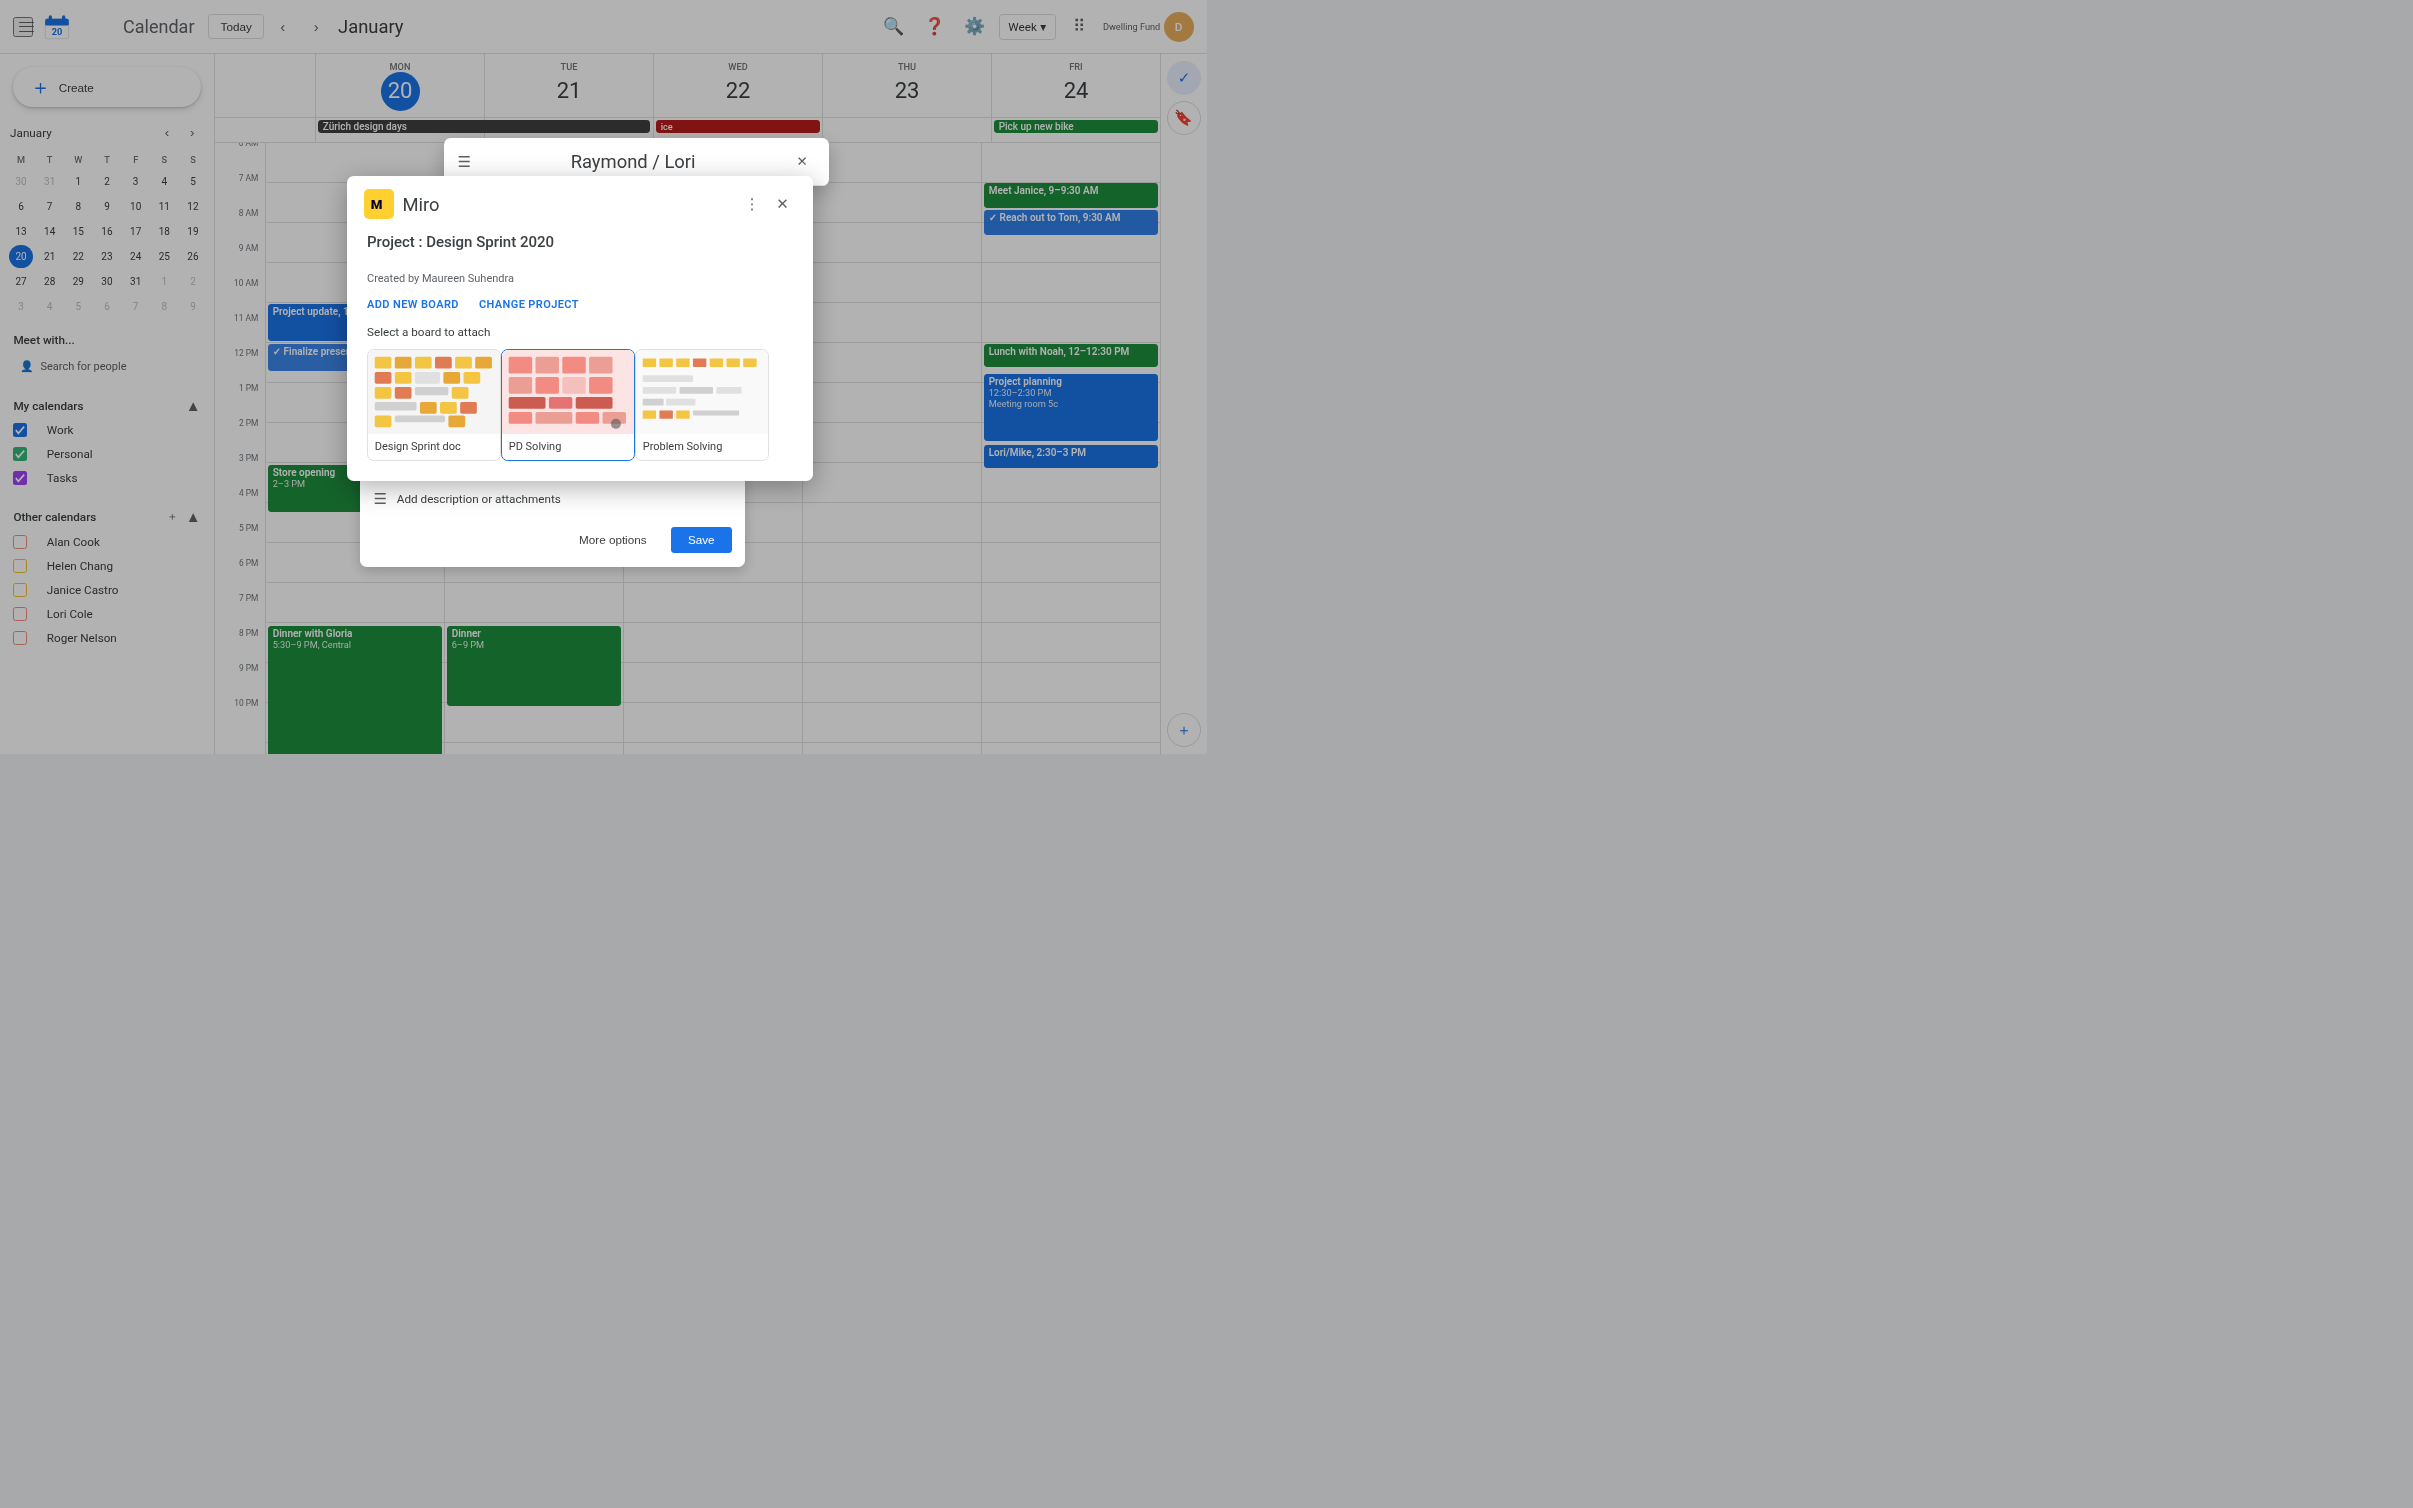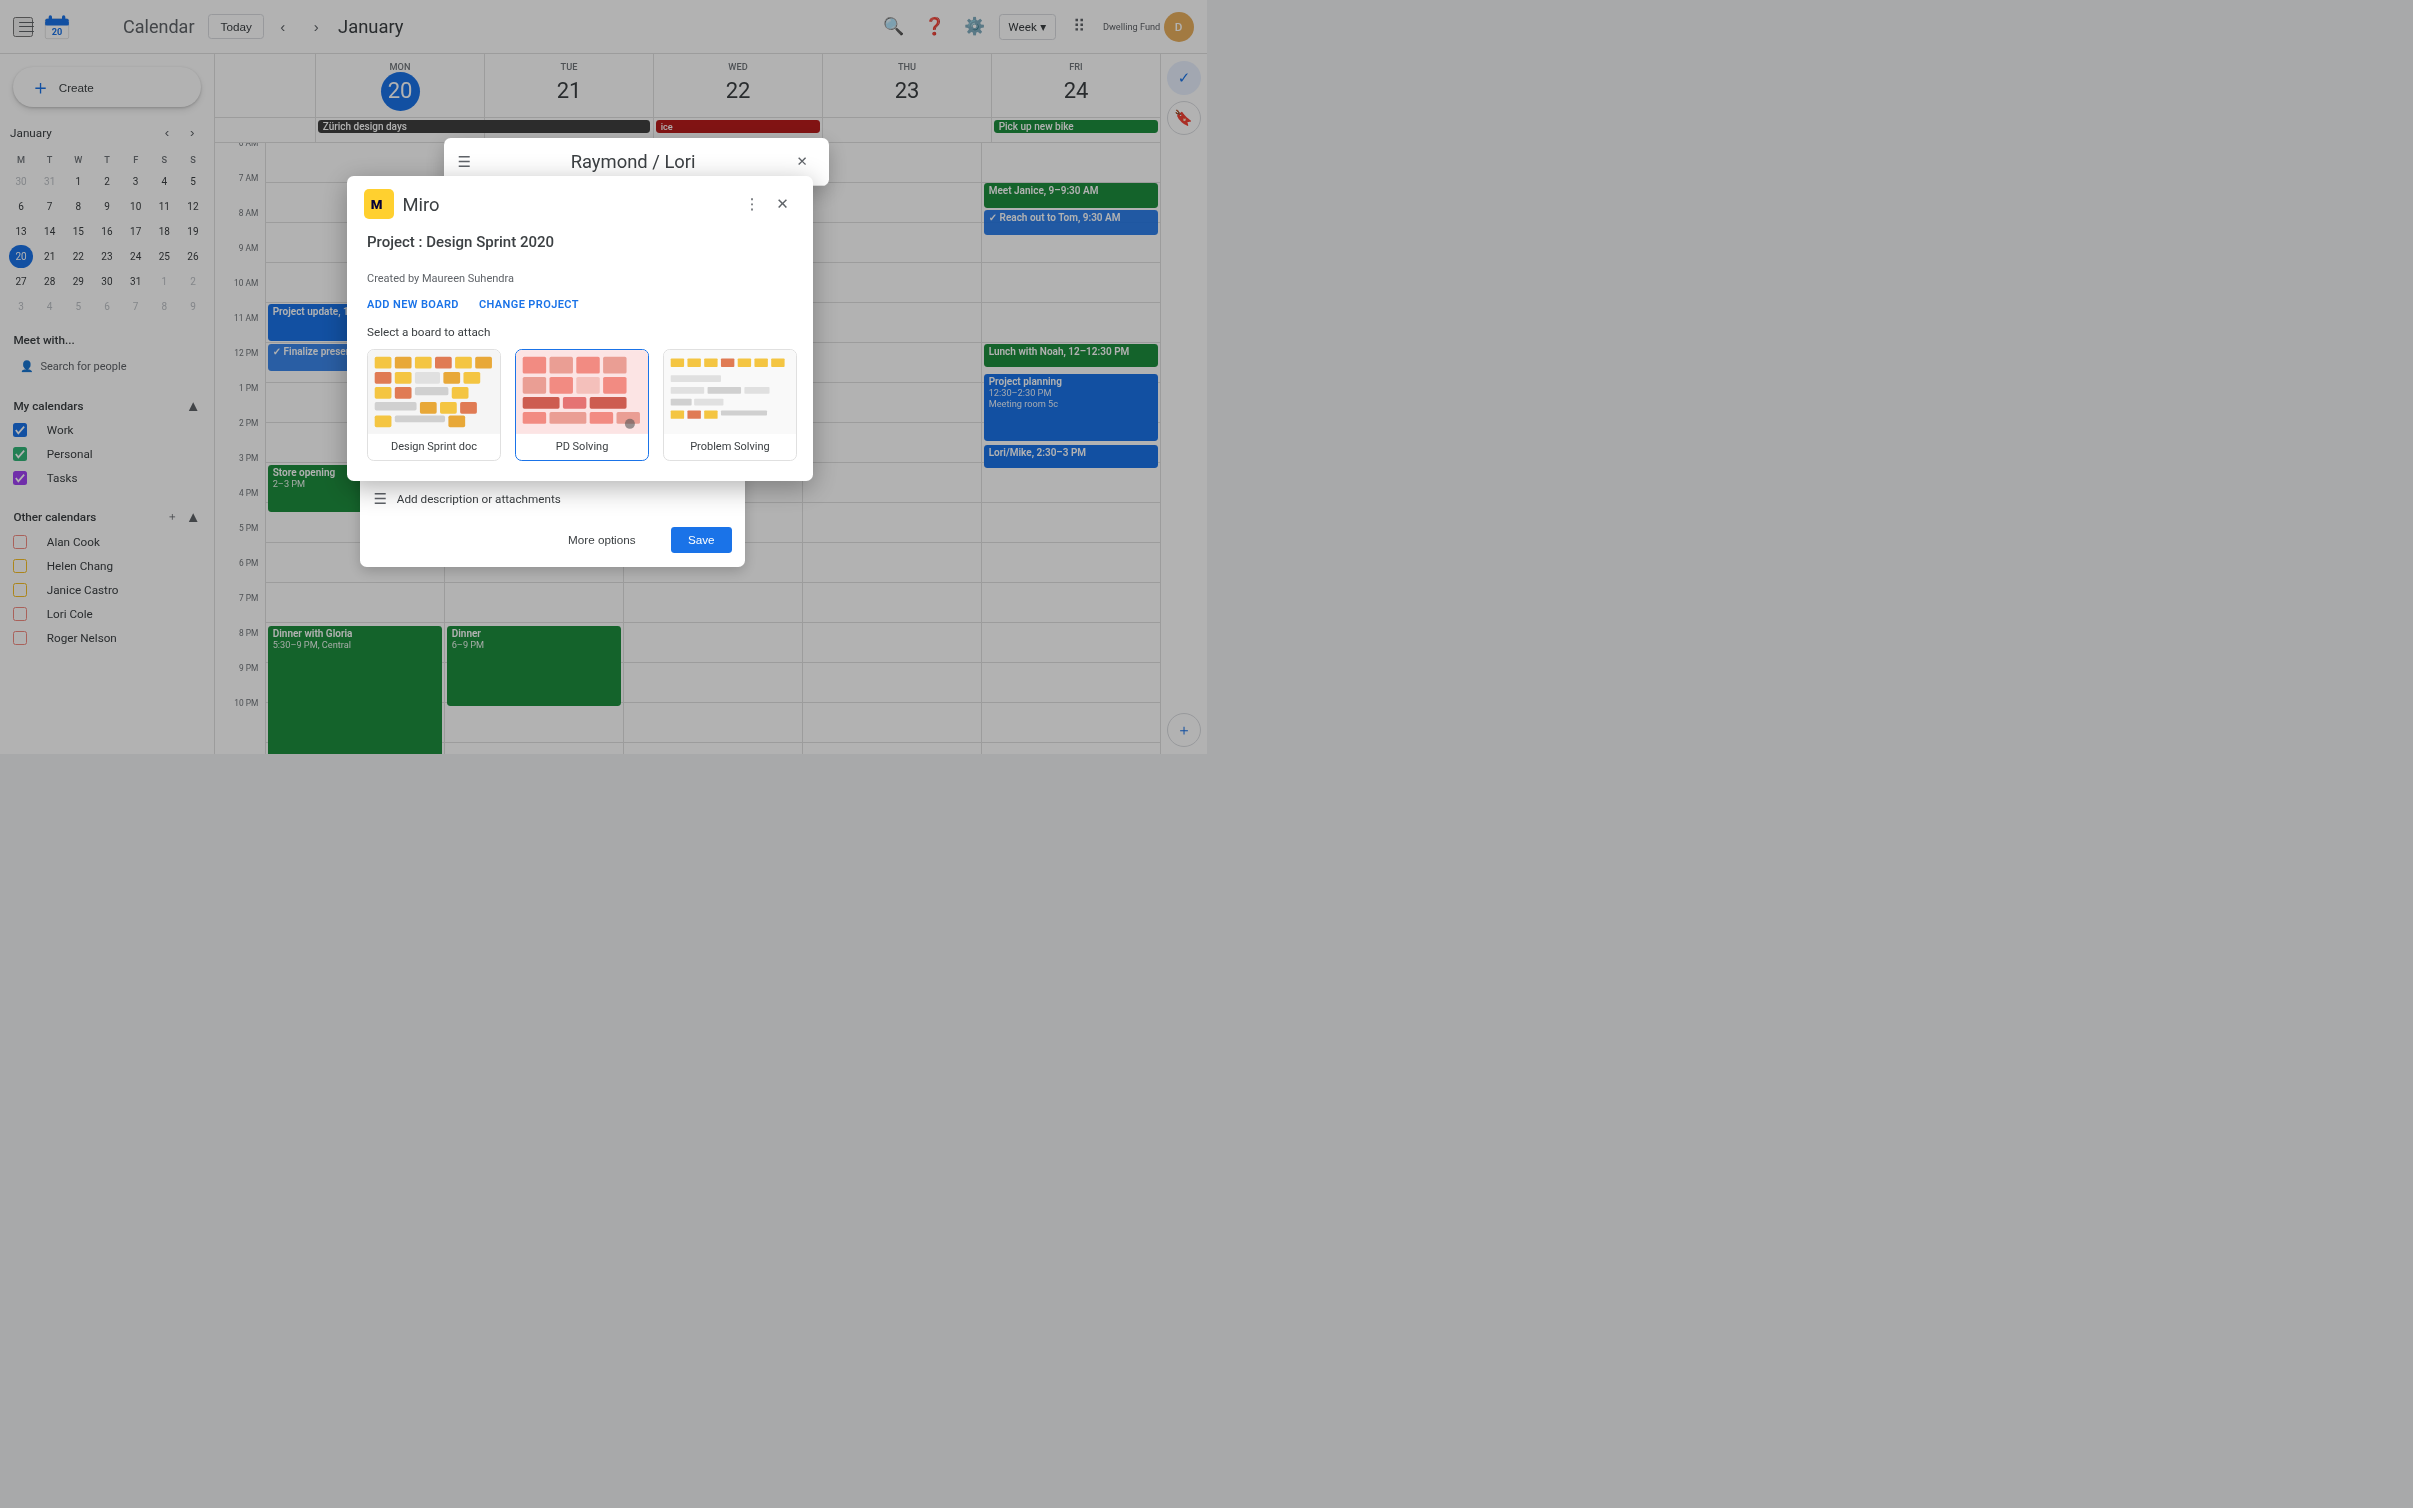--- a/index.html
+++ b/index.html
@@ -372,21 +372,21 @@
       display: flex; gap: 20px; margin-bottom: 13.4px;
     }
     .miro-action-link {
       font-size: 11px; color: #1a73e8; font-weight: 600; cursor: pointer;
       text-decoration: none; letter-spacing: 0.4px;
     }
     .miro-select-label {
       font-size: 11.7px; color: #3c4043; margin-bottom: 10px;
     }
     .miro-boards-grid {
-      display: flex; gap: 14px; text-align: center;
+      display: flex; gap: 0;
     }
     .miro-board-card {
       width: 134px; border: 0.8px solid #e0e0e0; border-radius: 6.7px;
       overflow: hidden; cursor: pointer; flex-shrink: 0;
     }
     .miro-board-card.selected { border: 1.7px solid #1a73e8; }
     .miro-board-thumbnail {
       width: 100%; height: 84px; overflow: hidden;
     }
     .miro-board-name {
@@ -398,21 +398,21 @@
       position: fixed;
       top: 444px; left: 360px;
       width: 385px;
       background: white;
       border-radius: 6.7px;
       box-shadow: 0 3.4px 13.4px rgba(0,0,0,0.2);
       z-index: 150;
       padding: 13.4px;
     }
     .event-lower-footer {
-      display: flex; justify-content: flex-end; gap: 22px; margin-top: 13.4px;
+      display: flex; justify-content: flex-end; gap: 11px; margin-top: 13.4px;
     }
     .btn-more-options {
       background: none; border: none; cursor: pointer; font-size: 11.7px; color: #3c4043; padding: 6.7px 13.4px;
     }
     .btn-save {
       background: #1a73e8; color: white; border: none; border-radius: 3.4px;
       padding: 6.7px 17px; font-size: 11.7px; cursor: pointer; font-weight: 500;
     }
     .event-lower-row {
       display: flex; align-items: center; gap: 10px; padding: 5px 0; color: #5f6368;

